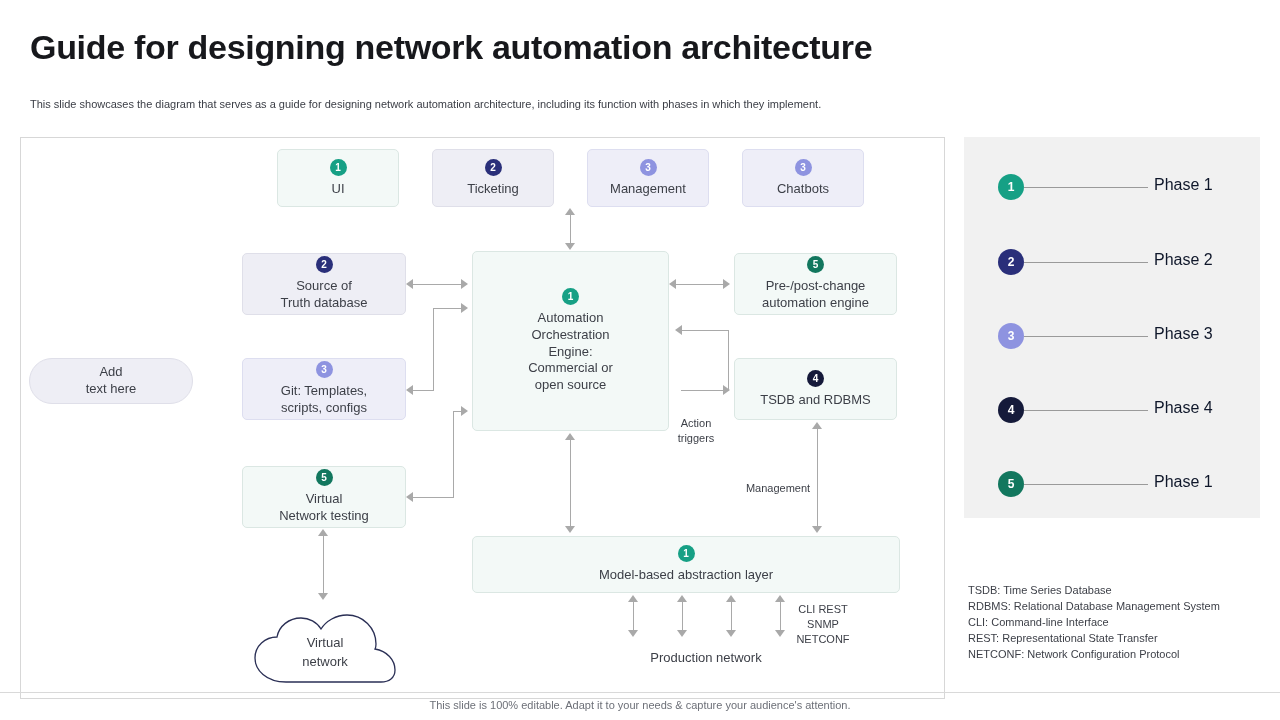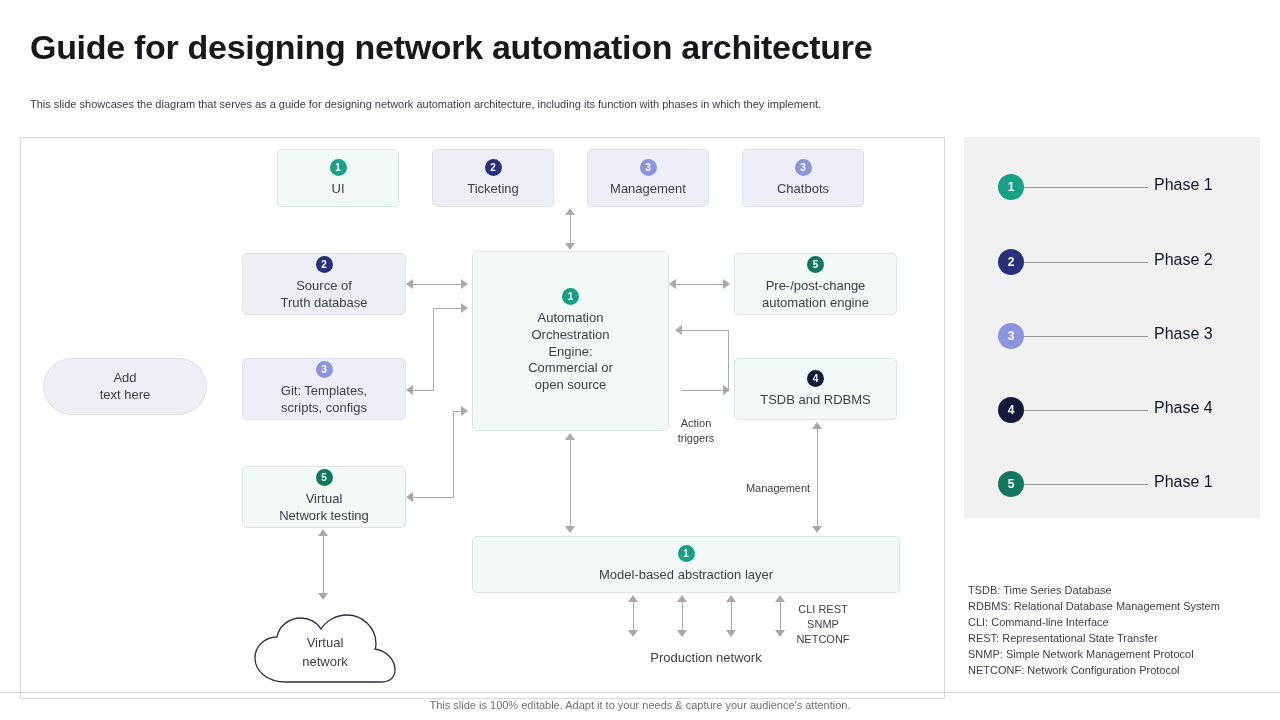--- a/index.html
+++ b/index.html
@@ -146,21 +146,21 @@
     <div class="node plain" style="left:221px;top:115px;width:164px;height:62px;">
       <div class="badge p2">2</div>
       <div class="node-label">Source of
 Truth database</div>
     </div>
     <div class="node lilac" style="left:221px;top:220px;width:164px;height:62px;">
       <div class="badge p3">3</div>
       <div class="node-label">Git: Templates,
 scripts, configs</div>
     </div>
-    <div class="node plain" style="left:22px;top:220px;width:164px;height:57px;border-radius:31px;">
+    <div class="node plain" style="left:8px;top:220px;width:164px;height:46px;border-radius:31px;">
       <div class="node-label">Add
 text here</div>
     </div>
     <div class="node mint" style="left:221px;top:328px;width:164px;height:62px;">
       <div class="badge p5">5</div>
       <div class="node-label">Virtual
 Network testing</div>
     </div>
 
     <div class="node mint" style="left:451px;top:113px;width:197px;height:180px;">
@@ -291,20 +291,19 @@
       <div class="legend-line"></div>
       <div class="legend-text">Phase 1</div>
     </div>
   </div>
 
   <div class="abbrev-panel">
     <div class="abbrev-line">TSDB:  Time Series Database</div>
     <div class="abbrev-line">RDBMS:  Relational Database Management System</div>
     <div class="abbrev-line">CLI:  Command-line Interface</div>
     <div class="abbrev-line">REST:  Representational State Transfer</div>
-    <div class="abbrev-line">SNMP: Simple Network  Management  Protocol</div>
     <div class="abbrev-line">NETCONF:   Network  Configuration Protocol</div>
   </div>
 
   <div class="footer-rule"></div>
   <div class="footer-note">This slide is 100% editable. Adapt it to your needs &amp; capture your audience's attention.</div>
 
 </div>
 
 </body></html>

